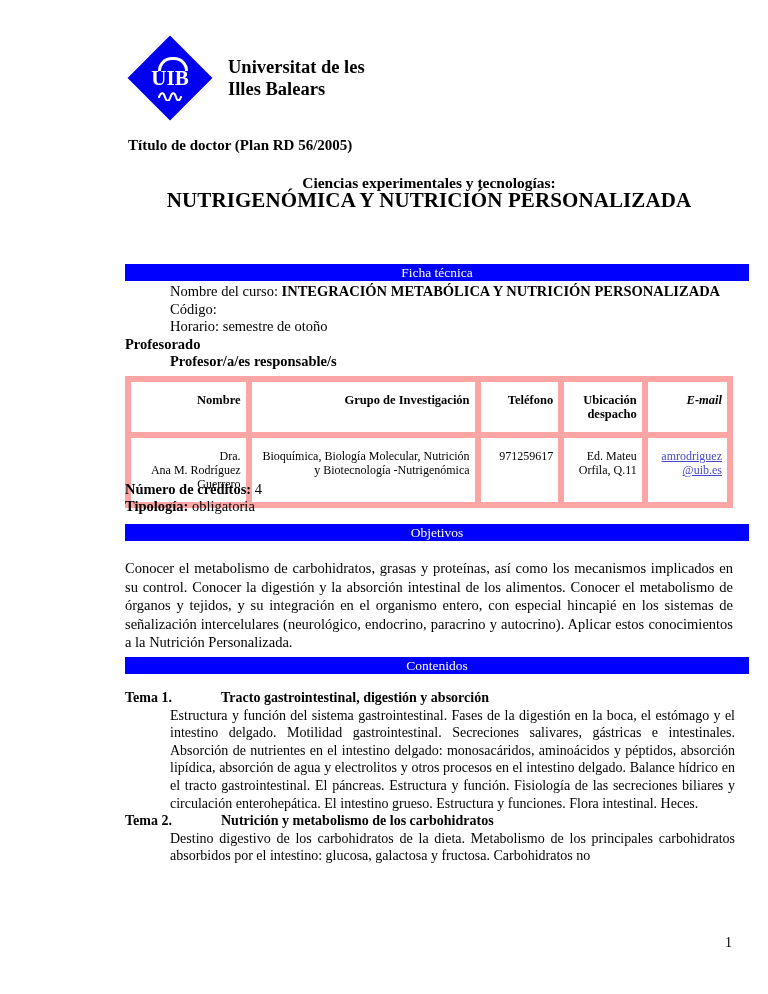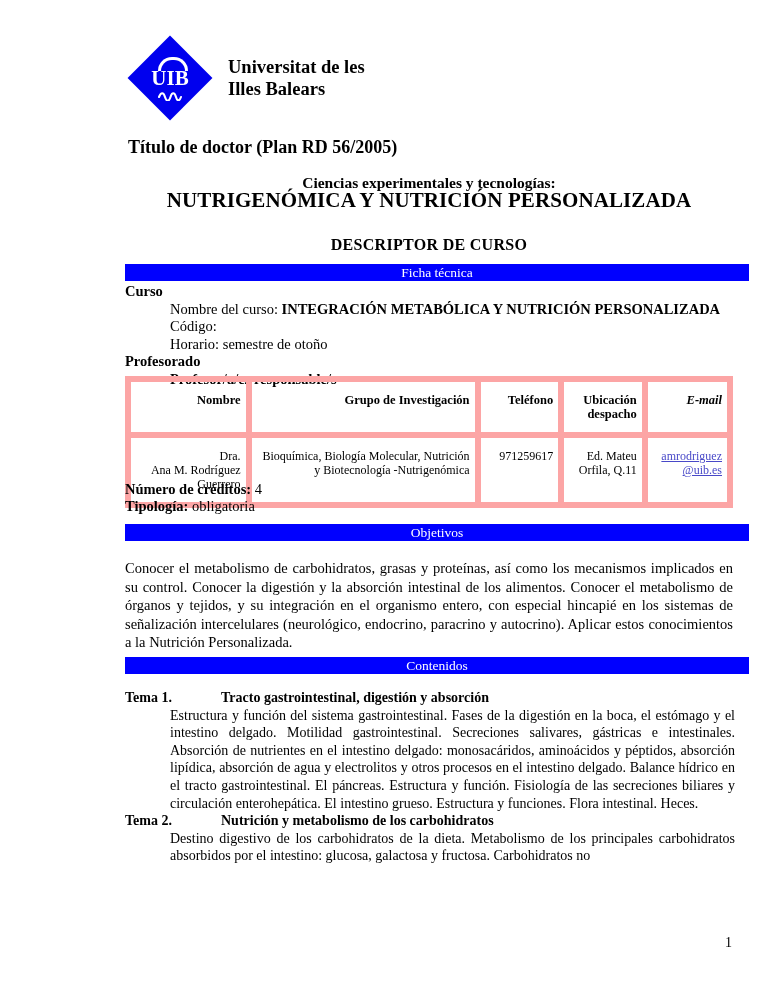--- a/index.html
+++ b/index.html
@@ -92,21 +92,21 @@
     color: #000000;
     white-space: pre-line;
   }
 
   
   .doc-title {
     position: absolute;
     left: 108px;
     top: 137px;
     font-weight: bold;
-    font-size: 18px;
+    font-size: 15px;
   }
   .centered-block {
     position: absolute;
     left: 105px;
     width: 608px;
     text-align: center;
     font-weight: bold;
   }
   .subtitle-1 { top: 174px; font-size: 15.5px; }
   .subtitle-2 { top: 188px; font-size: 21px; letter-spacing: 0.1px; }
@@ -232,26 +232,24 @@
           <path d="M1 6 C3 1, 5.5 1, 7 6 C8.5 11, 11 11, 12.5 6 C14 1, 16.5 1, 18 6 C19.5 11, 21.5 10, 23 6" fill="none" stroke="#ffffff" stroke-width="2.1" stroke-linecap="round"></path>
         </svg>
       </div>
     </div>
     <div class="uni-title"><span>Universitat de les</span><br><span>Illes Balears</span></div>
   </div>
 
   <div class="doc-title">Título de doctor (Plan RD 56/2005)</div>
   <div class="centered-block subtitle-1">Ciencias experimentales y tecnologías:</div>
   <div class="centered-block subtitle-2">NUTRIGENÓMICA Y NUTRICIÓN PERSONALIZADA</div>
-  <div class="centered-block descriptor">DESCRIPTOR DE CURSO</div>
 
   <div class="banner" style="top:264px;">Ficha técnica</div>
 
   <div class="blk fichablock">
-    <div class="lvl0">Curso</div>
     <div class="lvl1"><span>Nombre del curso:</span> <span class="bold">INTEGRACIÓN METABÓLICA Y NUTRICIÓN PERSONALIZADA</span></div>
     <div class="lvl1"><span>Código:</span> <span></span></div>
     <div class="lvl1"><span>Horario:</span> <span>semestre de otoño</span></div>
     <div class="lvl0">Profesorado</div>
     <div class="lvl1 bold">Profesor/a/es responsable/s</div>
   </div>
 
   <table class="people">
     <thead>
       <tr>

